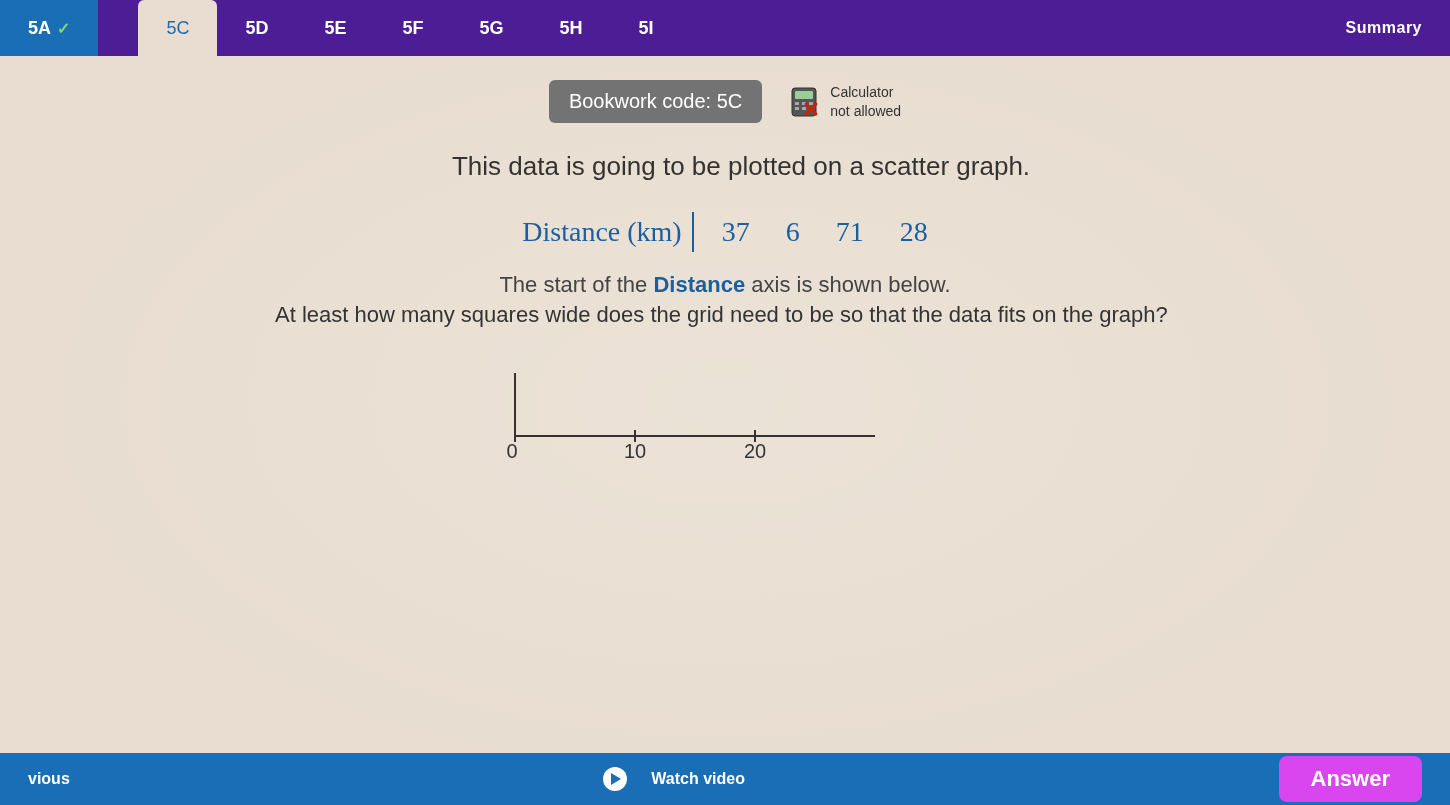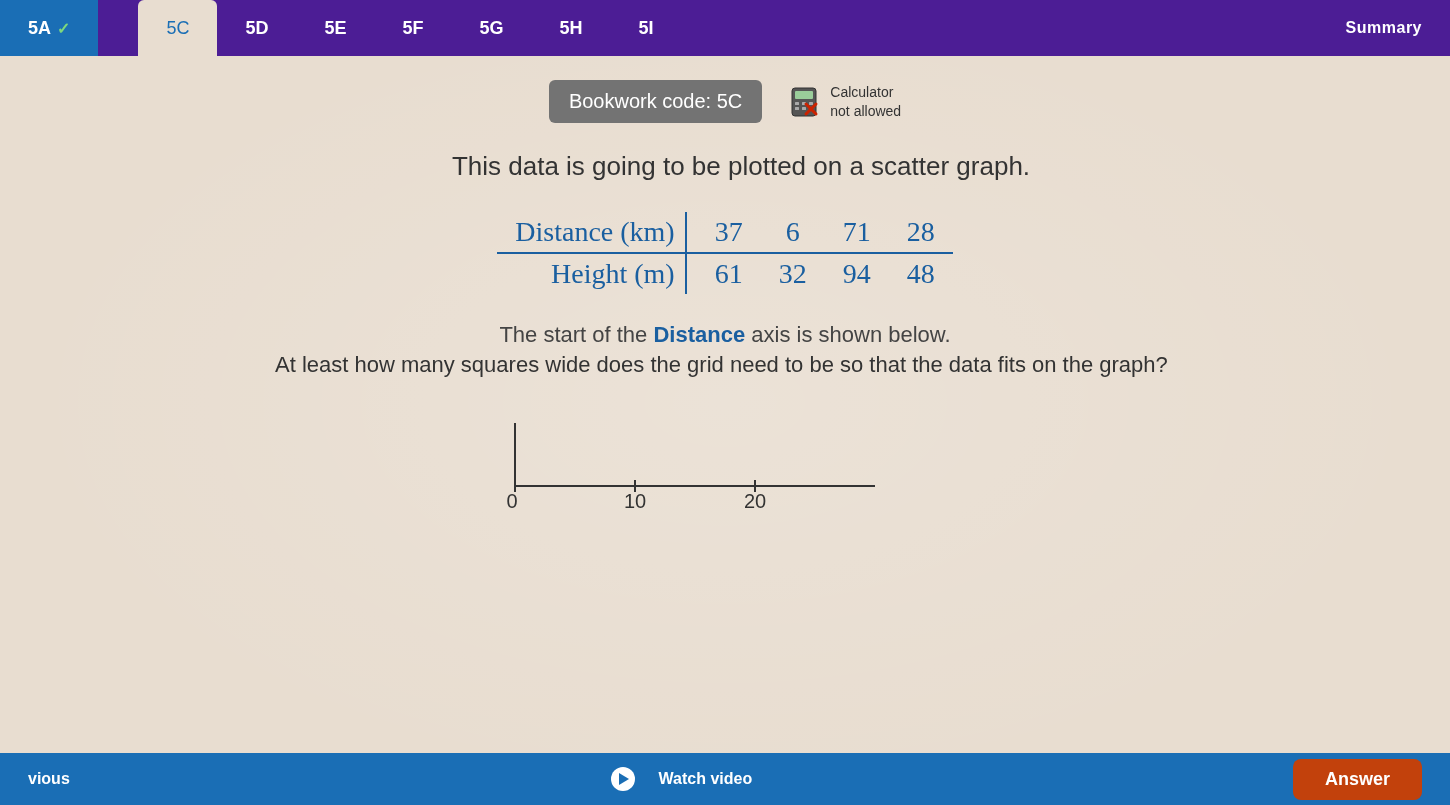--- a/index.html
+++ b/index.html
@@ -143,21 +143,21 @@
       color: #333;
       text-align: center;
       margin-bottom: 30px;
       font-weight: normal;
       font-family: Arial, sans-serif;
       margin-left: 32px;
     }
 
     
     .data-table-wrapper {
-      margin-bottom: 28px;
+      margin-bottom: 20px;
     }
 
     .data-table {
       border-collapse: collapse;
       font-size: 28px;
       color: #1a5fa0;
     }
 
     .data-table td {
       padding: 4px 18px;
@@ -262,24 +262,24 @@
     .play-triangle {
       width: 0;
       height: 0;
       border-top: 6px solid transparent;
       border-bottom: 6px solid transparent;
       border-left: 10px solid #1a6eb5;
       margin-left: 2px;
     }
 
     .answer-btn {
-      background: #c2410c;
-      color: #fff;
-      font-family: Arial, sans-serif;
-      font-size: 18px;
+      background: #d946ef;
+      color: #fff;
+      font-family: Arial, sans-serif;
+      font-size: 22px;
       font-weight: 700;
       padding: 10px 32px;
       border: none;
       border-radius: 8px;
       cursor: pointer;
     }
 
     
     .axis-svg {
       overflow: visible;
@@ -356,27 +356,20 @@
   <div class="data-table-wrapper">
     <table class="data-table">
       <tbody>
           <tr>
         <td class="row-label">Distance (km)</td>
         <td class="separator">37</td>
         <td>6</td>
         <td>71</td>
         <td>28</td>
       </tr>
-      <tr class="row-border-top">
-        <td class="row-label">Height (m)</td>
-        <td class="separator">61</td>
-        <td>32</td>
-        <td>94</td>
-        <td>48</td>
-      </tr>
     </tbody>
       </table>
   </div>
 
   <div class="axis-text">
     <span>The start of the </span><strong>Distance</strong><span> axis is shown below.</span>
   </div>
 
   <div class="wide-question">
     <span>At least how many squares wide does the grid need to be so that the data fits on the graph?</span>

